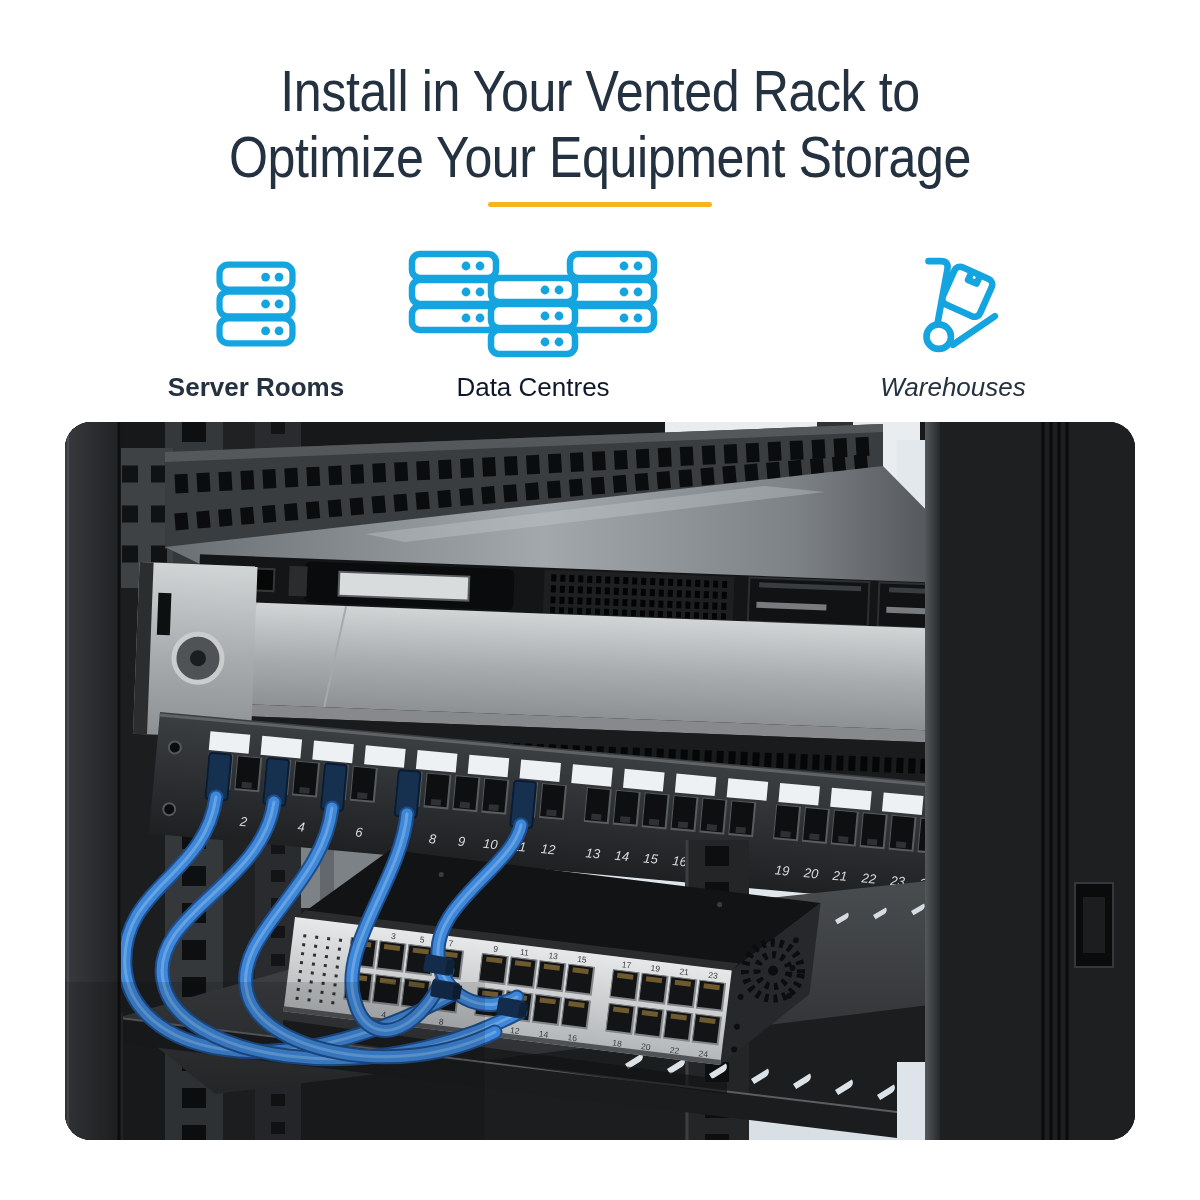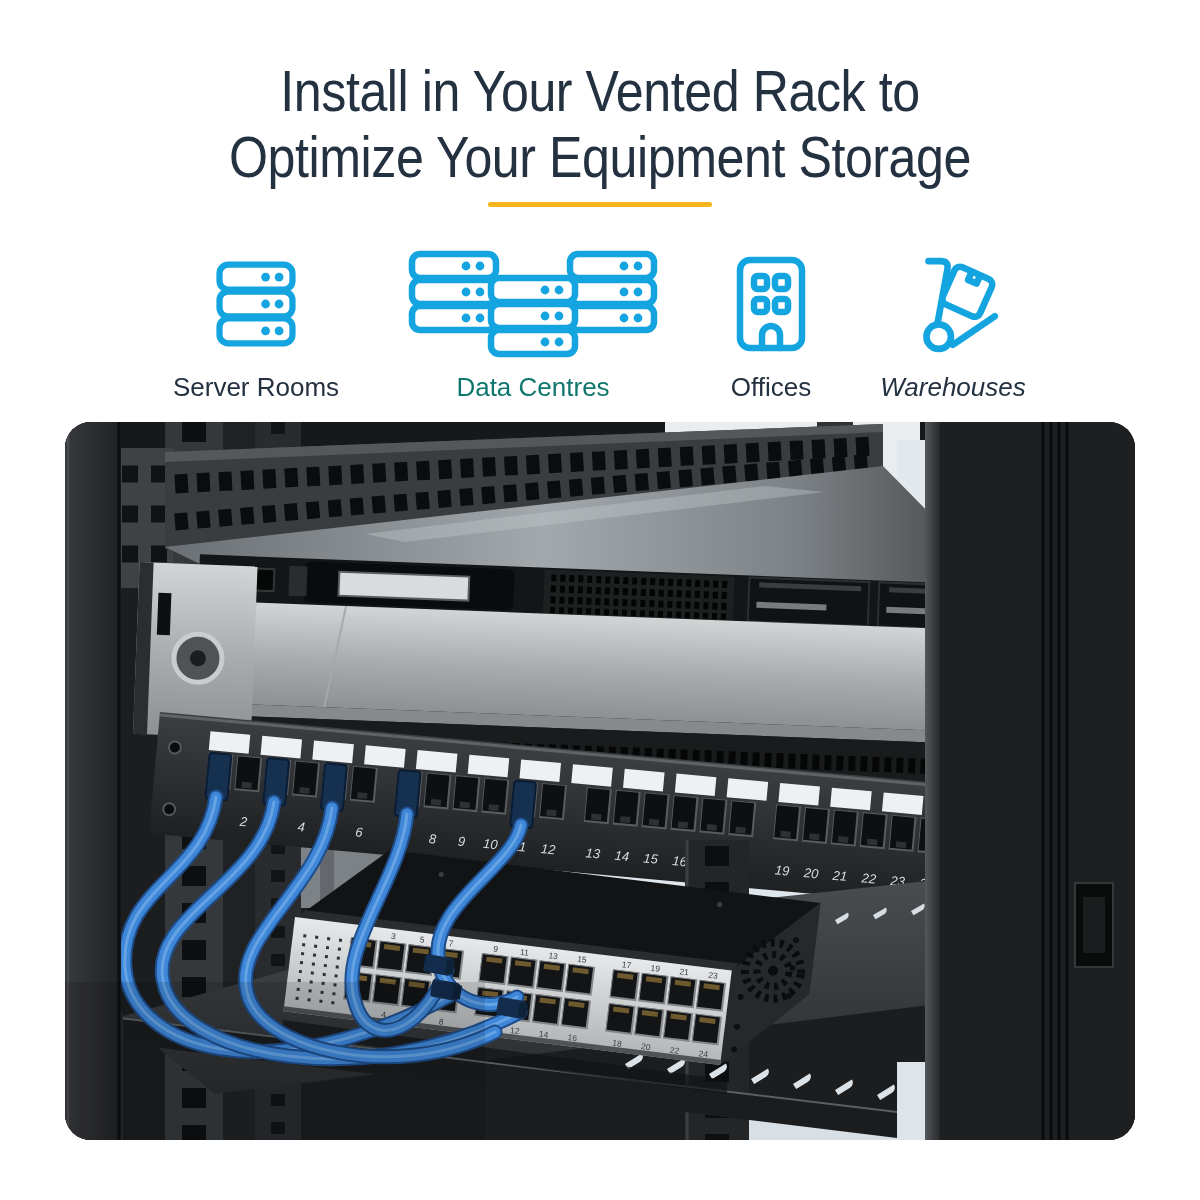--- a/index.html
+++ b/index.html
@@ -22,21 +22,21 @@
 <body>
 
 <div class="page">
 
   <div class="title-wrap">
     <div class="ttl" style="color: rgb(36, 49, 64);">Install in Your Vented Rack to</div>
     <div class="ttl" style="color: rgb(36, 49, 64);">Optimize Your Equipment Storage</div>
     <div class="underline" style="background: rgb(246, 181, 30);"></div>
   </div>
 
-  <div class="uc-col" style="left:106px;">
+  <div class="uc-col" style="left:106px;font-weight:bold;">
     <div class="uc-iconbox">
       <svg class="uc-icon" width="96" height="96" viewBox="0 0 100 100" fill="none" stroke="currentColor" stroke-width="6.5" stroke-linecap="round" stroke-linejoin="round" style="color: rgb(20, 165, 224);">
         <rect x="12" y="9" width="76" height="26" rx="9"></rect>
         <rect x="12" y="37" width="76" height="26" rx="9"></rect>
         <rect x="12" y="65" width="76" height="26" rx="9"></rect>
         <g fill="currentColor" stroke="none">
           <circle cx="60" cy="22" r="4.6"></circle>
             <circle cx="74" cy="22" r="4.6"></circle>
           <circle cx="60" cy="50" r="4.6"></circle>
             <circle cx="74" cy="50" r="4.6"></circle>
@@ -81,36 +81,23 @@
             <circle cx="137" cy="40" r="4.4"></circle>
               <circle cx="151" cy="40" r="4.4"></circle>
             <circle cx="137" cy="66" r="4.4"></circle>
               <circle cx="151" cy="66" r="4.4"></circle>
             <circle cx="137" cy="92" r="4.4"></circle>
               <circle cx="151" cy="92" r="4.4"></circle>
           </g>
         </g>
       </svg>
     </div>
-    <div class="uc-label" style="color: #0f766e;">Data Centres</div>
+    <div class="uc-label" style="color: #0f172a;">Data Centres</div>
   </div>
 
-  <div class="uc-col" style="left:621px;">
-    <div class="uc-iconbox">
-      <svg class="uc-icon" width="100" height="100" viewBox="0 0 100 100" fill="none" stroke="currentColor" stroke-width="6.5" stroke-linecap="round" stroke-linejoin="round" style="color: rgb(20, 165, 224);">
-        <rect x="19" y="6" width="62" height="88" rx="10"></rect>
-        <rect x="33" y="22" width="13" height="13" rx="3.5"></rect>
-        <rect x="54" y="22" width="13" height="13" rx="3.5"></rect>
-        <rect x="33" y="45" width="13" height="13" rx="3.5"></rect>
-        <rect x="54" y="45" width="13" height="13" rx="3.5"></rect>
-        <path d="M41,94 v-13 a9,9 0 0 1 18,0 v13"></path>
-      </svg>
-    </div>
-    <div class="uc-label" style="color: rgb(36, 49, 64);">Offices</div>
-  </div>
 
   <div class="uc-col" style="left:803px;">
     <div class="uc-iconbox">
       <svg class="uc-icon" width="102" height="102" viewBox="0 0 100 100" fill="none" stroke="currentColor" stroke-width="6.5" stroke-linecap="round" stroke-linejoin="round" style="color: rgb(20, 165, 224);">
         <path d="M26,8 h12 q8,0 6.5,8 L35,68"></path>
         <circle cx="36" cy="82" r="12"></circle>
         <path d="M50,90 L91,62"></path>
         <g transform="rotate(24 64 38)">
           <rect x="44" y="18" width="40" height="40" rx="6"></rect>
           <path d="M60,19 v8 h9 v-8"></path>

